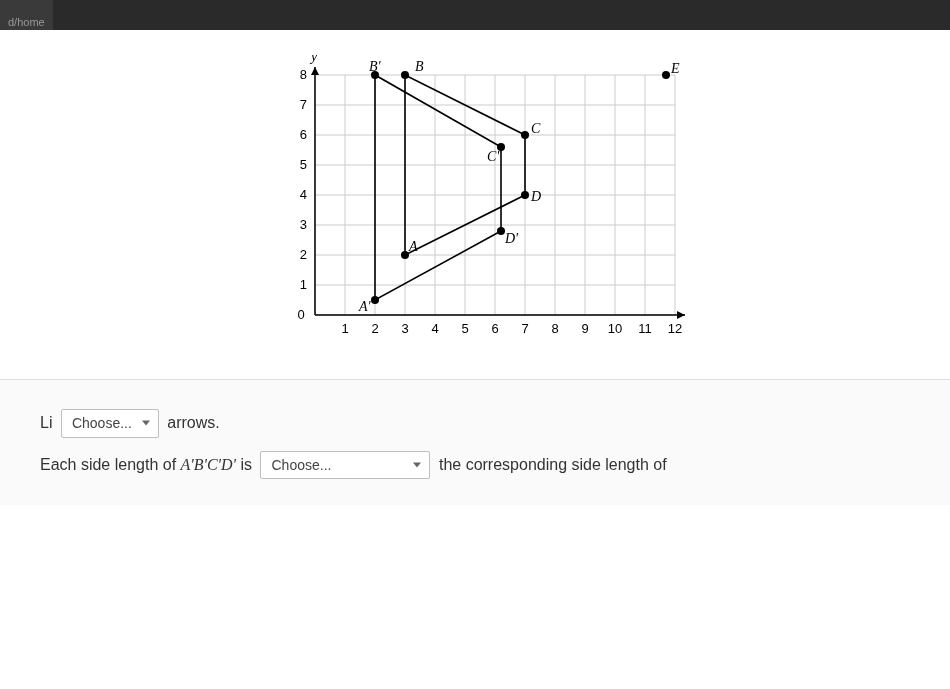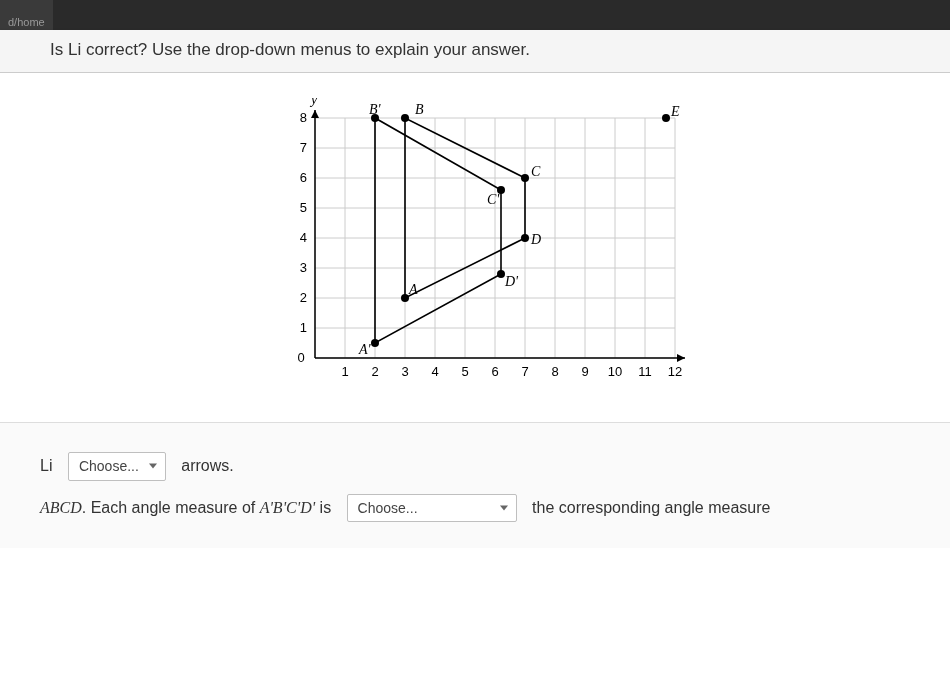--- a/index.html
+++ b/index.html
@@ -60,21 +60,21 @@
     display: inline-block;
     background: #fff;
     border: 1px solid #bfbfbf;
     border-radius: 2px;
     padding: 5px 26px 5px 10px;
     font-size: 14px;
     color: #444;
     position: relative;
     vertical-align: baseline;
     min-width: 90px;
-    margin: 0 11px;
+    margin: 0 4px;
     line-height: 1.2;
     cursor: pointer;
   }
   .dd.wide { min-width: 170px; }
   .dd.wider { min-width: 200px; }
   .dd .caret {
     position: absolute;
     right: 8px;
     top: 50%;
     transform: translateY(-50%);
@@ -87,21 +87,20 @@
 </style>
 </head>
 <body>
 
 
 
 <div class="top-tab">d/home</div>
 
 <div class="page">
 
-  <div class="question-bar">Is Li correct? Use the drop-down menus to explain your answer.</div>
 
   <div class="chart-area">
     <div class="chart-holder">
       <svg width="420" height="300" viewBox="0 0 420 300">
         <g transform="translate(50,20)">
 
           <g stroke="#ccc" stroke-width="1">
             <line x1="0" y1="0" x2="0" y2="240"></line>
             <line x1="30" y1="0" x2="30" y2="240"></line>
             <line x1="60" y1="0" x2="60" y2="240"></line>
@@ -192,27 +191,27 @@
   </div>
 
   <div class="answer-panel">
 
     <span class="sentence">
       <span>Li</span>
       <span class="dd"><span>Choose...</span><span class="caret"></span></span>
       <span>arrows.</span>
     </span>
 
-
     <span class="sentence">
-      <span class="ital">ABCD</span><span>. Each angle measure of</span>
+      <span>Each side length of</span>
       <span class="ital">A'B'C'D'</span>
       <span>is</span>
       <span class="dd wide"><span>Choose...</span><span class="caret"></span></span>
-      <span>the corresponding angle measure</span>
+      <span>the corresponding side length of</span>
     </span>
 
+
   </div>
 
 </div>
 
 
 
 
 </body></html>

